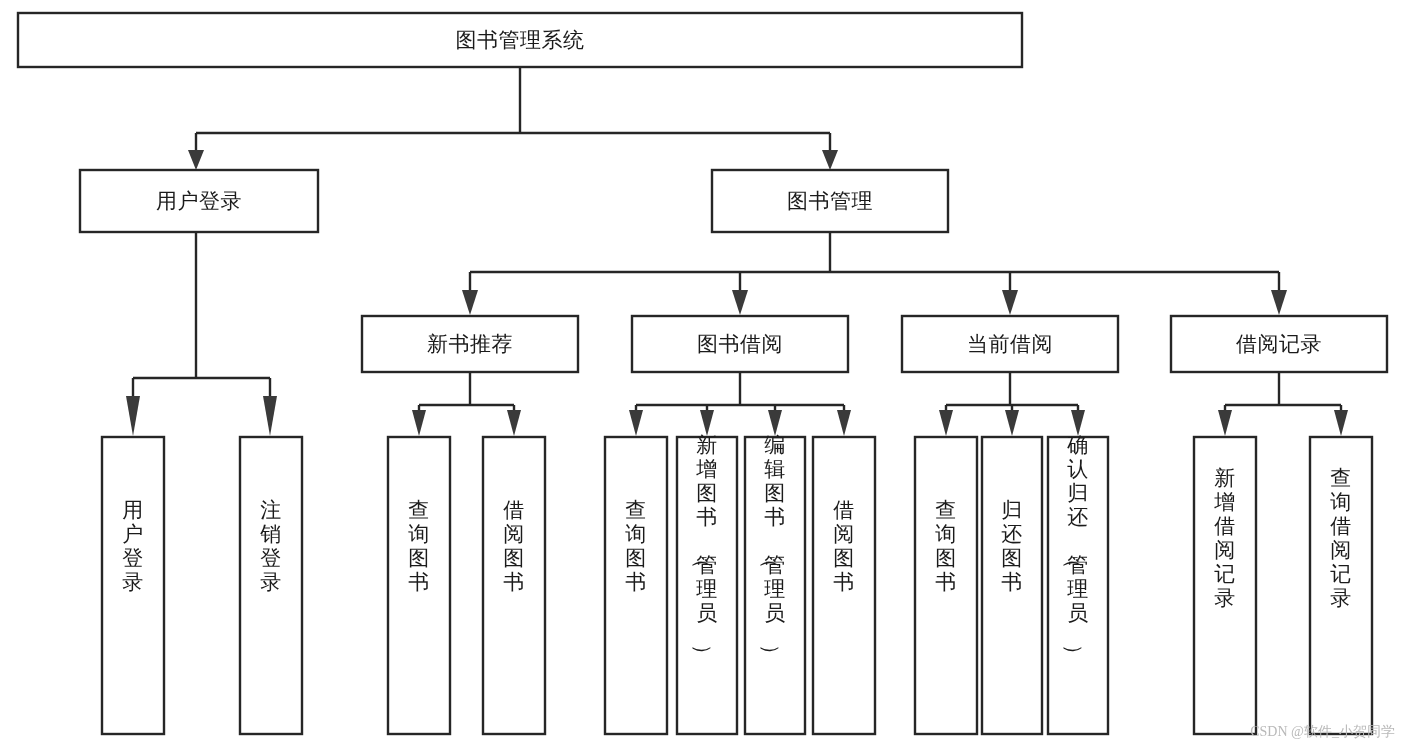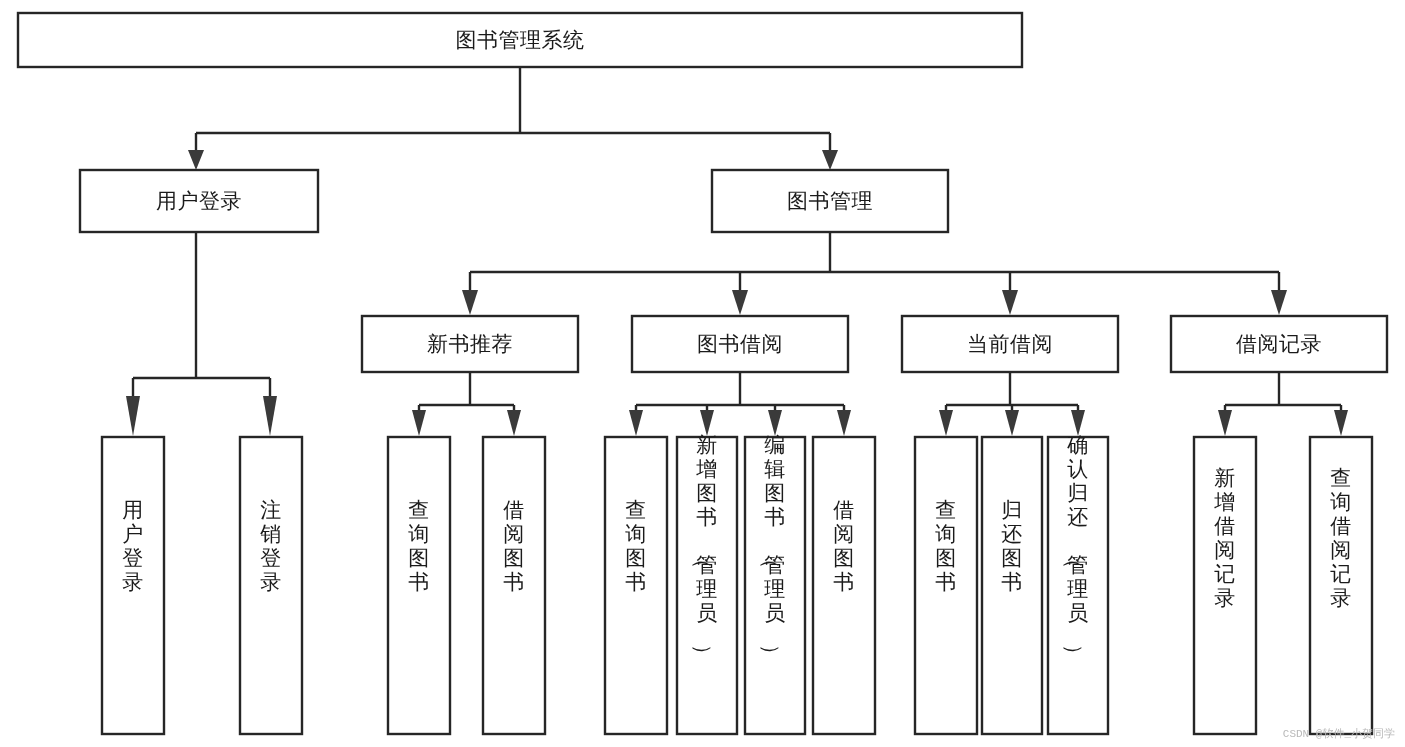--- a/index.html
+++ b/index.html
@@ -50,22 +50,22 @@
     font-family: "Liberation Sans", "DejaVu Sans", sans-serif;
     fill: #1b1b1b;
     font-size: 21px;
     text-anchor: middle;
     letter-spacing: 0.5px;
   }
   .watermark {
     position: absolute;
     right: 10px;
     bottom: 6px;
-    font-family: Liberation Mono, monospace;
-    font-size: 11px;
+    font-family: Liberation Serif, serif;
+    font-size: 14px;
     color: #b9b9b9;
     white-space: nowrap;
     user-select: none;
     pointer-events: none;
   }
 </style>
 </head>
 <body>
 
 <div id="diagram-root">

